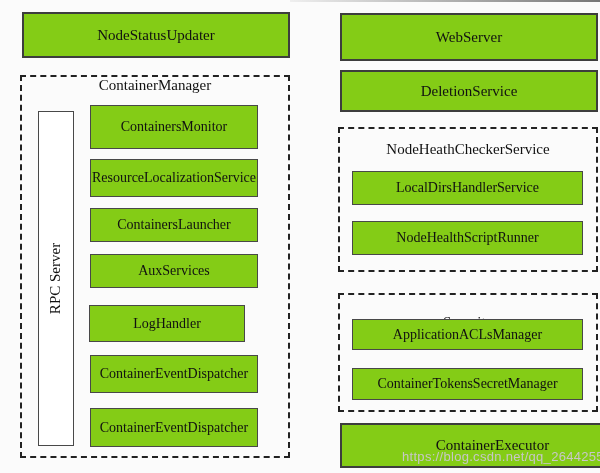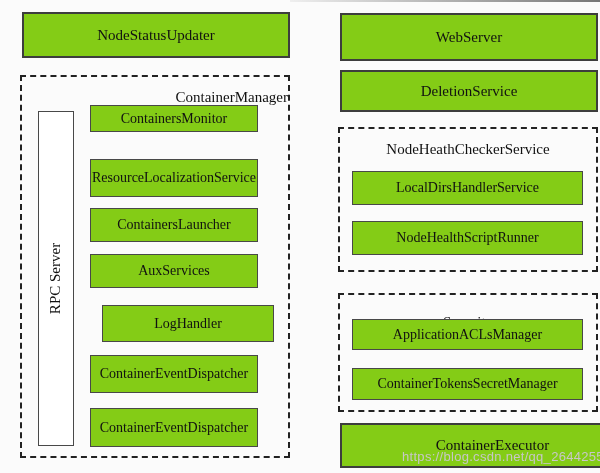--- a/index.html
+++ b/index.html
@@ -80,35 +80,35 @@
 <body>
 
 <div class="stage">
 
   <div class="scan-line"></div>
 
   <div class="box" style="left:22px; top:12px; width:268px; height:46px;">NodeStatusUpdater</div>
 
   <div class="group" style="left:20px; top:75px; width:270px; height:383px;">
 
-    <div class="group-label" style="top:12px;text-align:right;">ContainerManager</div>
+    <div class="group-label" style="top:0;">ContainerManager</div>
 
     <div class="vertical-box" style="left:16px; top:34px; width:36px; height:335px;">
       <span class="vertical-text">RPC Server</span>
     </div>
 
-    <div class="box inner" style="left:68px; top:28px; width:168px; height:27px;">ContainersMonitor</div>
+    <div class="box inner" style="left:68px; top:28px; width:168px; height:44px;">ContainersMonitor</div>
 
     <div class="box inner" style="left:68px; top:82px; width:168px; height:38px;">ResourceLocalizationService</div>
 
     <div class="box inner" style="left:68px; top:177px; width:168px; height:34px;">AuxServices</div>
 
     <div class="box inner" style="left:68px; top:131px; width:168px; height:34px;">ContainersLauncher</div>
 
-    <div class="box inner" style="left:80px; top:228px; width:172px; height:37px;">LogHandler</div>
+    <div class="box inner" style="left:67px; top:228px; width:156px; height:37px;">LogHandler</div>
 
     <div class="box inner" style="left:68px; top:278px; width:168px; height:38px;">ContainerEventDispatcher</div>
 
     <div class="box inner" style="left:68px; top:331px; width:168px; height:39px;">ContainerEventDispatcher</div>
   </div>
 
   <div class="box" style="left:340px; top:13px; width:258px; height:48px;">WebServer</div>
 
   <div class="box" style="left:340px; top:70px; width:258px; height:42px;">DeletionService</div>
 

